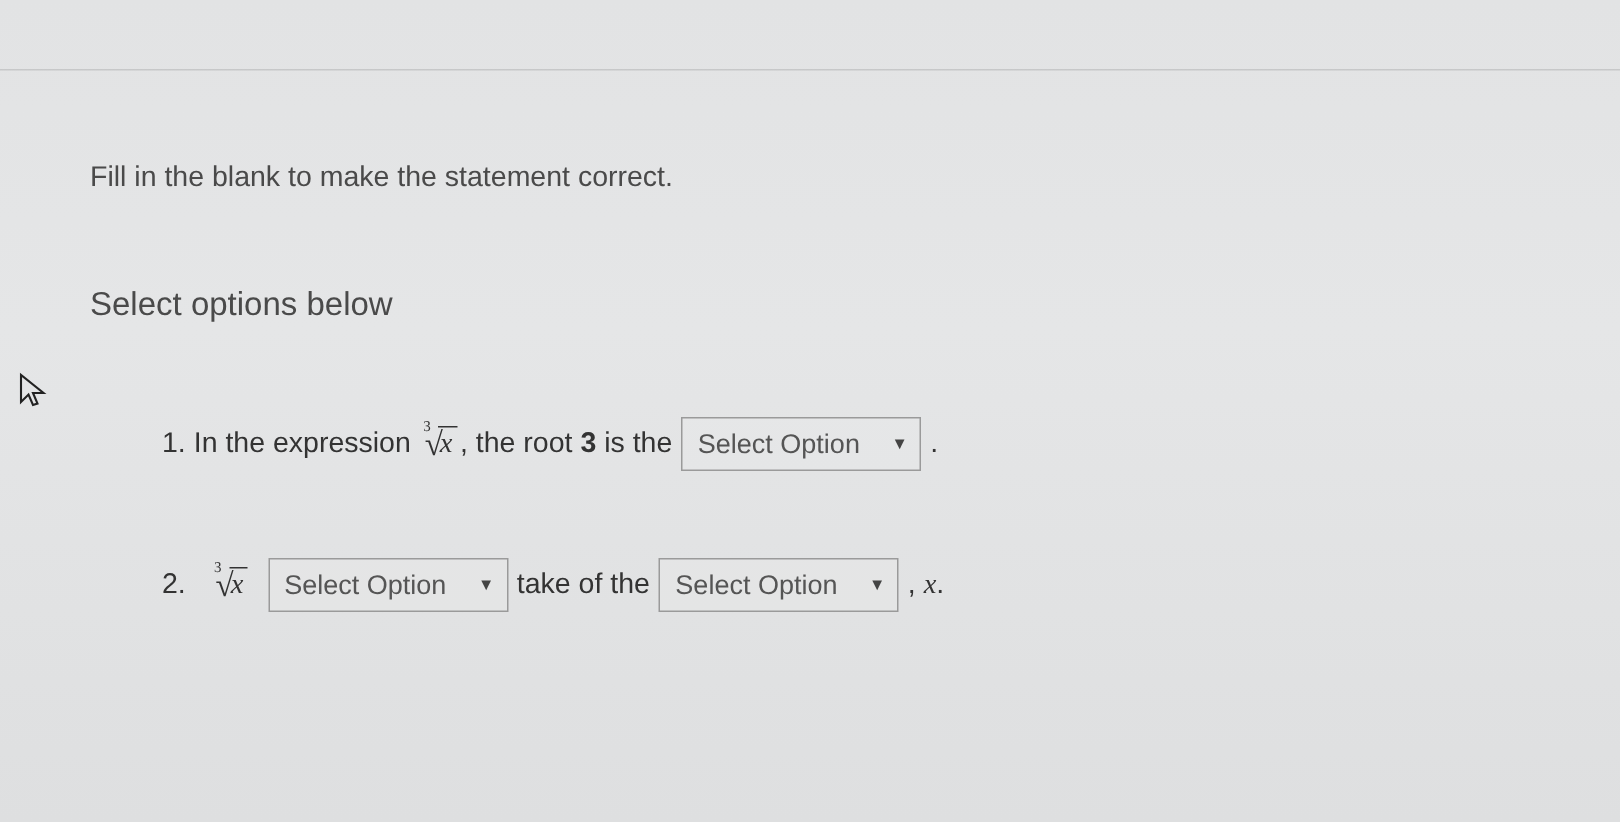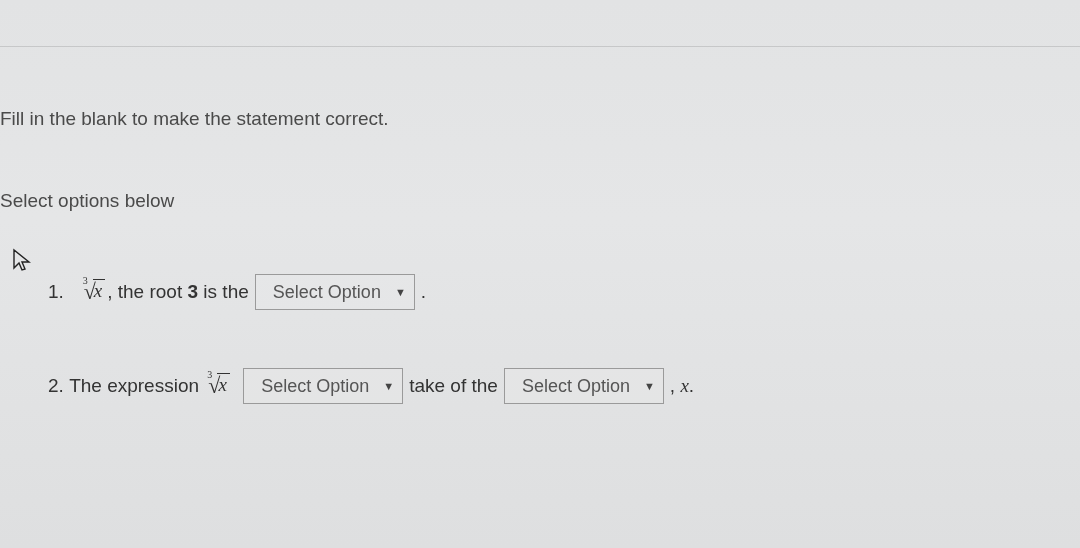--- a/index.html
+++ b/index.html
@@ -13,29 +13,30 @@
   }
   .page {
     position: relative;
     width: 1080px;
     height: 548px;
     box-sizing: border-box;
     padding: 0;
     background: linear-gradient(180deg,#e2e3e4 0%,#e5e6e7 40%,#dedfe0 100%);
   }
   .content {
+    padding-left: 60px;
     padding-top: 108px;
   }
   .instruction {
     font-size: 19px;
     color: #4a4a4a;
     margin-bottom: 60px;
   }
   .subheading {
-    font-size: 19px;
+    font-size: 22px;
     color: #4a4a4a;
     margin-bottom: 62px;
   }
   .question {
     font-size: 19px;
     color: #333;
     display: flex;
     align-items: center;
     flex-wrap: wrap;
     margin-left: 48px;
@@ -49,21 +50,21 @@
     display: inline-flex;
     align-items: center;
     border: 1px solid #9a9a9a;
     background: rgba(255,255,255,0.1);
     color: #555;
     font-size: 18px;
     padding: 6px 8px 6px 10px;
     margin: 0 6px;
     height: 22px;
     min-width: 140px;
-    justify-content: flex-end;
+    justify-content: space-between;
   }
   .select-box .caret {
     margin-left: 14px;
     font-size: 11px;
     color: #444;
   }
   .radical {
     display: inline-block;
     position: relative;
     margin: 0 2px 0 4px;
@@ -117,38 +118,38 @@
   </svg>
 
   <div class="content">
 
     <div class="instruction">Fill in the blank to make the statement correct.</div>
 
     <div class="subheading">Select options below</div>
 
     <div class="question">
       <span class="seg">1.</span>&nbsp;
-      &nbsp;
+      <span class="seg">In the expression</span>&nbsp;
       <span class="radical">
         <span class="index">3</span>
         <span class="surd">√</span><span class="radicand">x</span>
       </span>
       <span class="seg">, the root</span>&nbsp;
       <span class="seg bold3">3</span>&nbsp;
       <span class="seg">is the</span>
       <span class="select-box">
         <span>Select Option</span>
         <span class="caret">▼</span>
       </span>
       <span class="seg">.</span>
     </div>
 
     <div class="question">
       <span class="seg">2.</span>&nbsp;
-      <span class="seg">The expression</span>&nbsp;
+      &nbsp;
       <span class="radical">
         <span class="index">3</span>
         <span class="surd">√</span><span class="radicand">x</span>
       </span>&nbsp;
       <span class="select-box">
         <span>Select Option</span>
         <span class="caret">▼</span>
       </span>
       <span class="seg">take of the</span>
       <span class="select-box">

